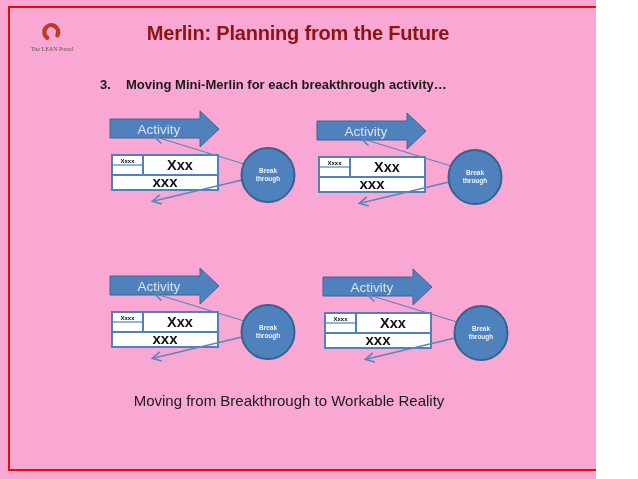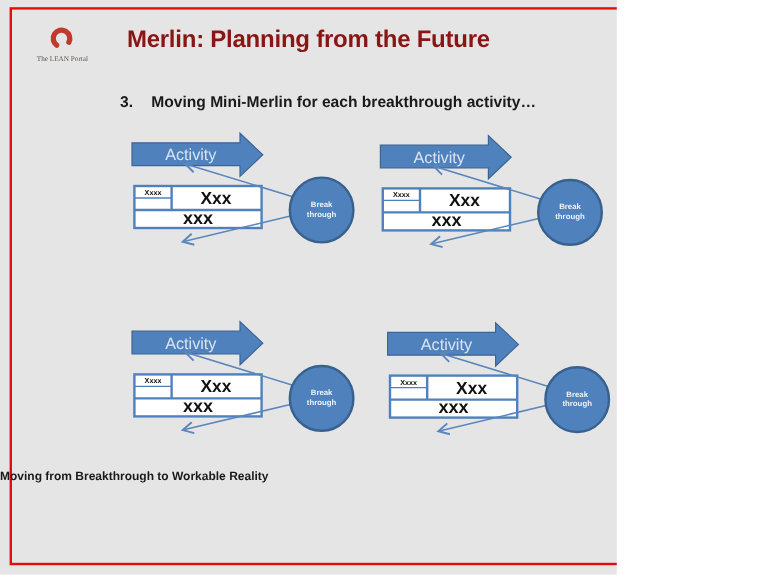--- a/index.html
+++ b/index.html
@@ -1,36 +1,36 @@
 <!DOCTYPE html>
 <html><head>
 <meta charset="utf-8">
 <style>
   html,body{margin:0;padding:0;background:#ffffff;}
   .slide{
-    position:relative;width:514px;height:479px;background:#e5e5e5;overflow:hidden;
+    position:relative;width:596px;height:479px;background:#f9a8d4;overflow:hidden;
     font-family:"Liberation Sans",sans-serif;
   }
   .slide-border{
     position:absolute;left:8px;top:6px;width:622px;height:465px;
     border:2px solid #e60c0c;box-sizing:border-box;pointer-events:none;
   }
   .logo{position:absolute;left:24px;top:20px;}
   .title{
     position:absolute;left:0;right:0;top:22px;text-align:center;
     font-size:20px;font-weight:700;color:#8b1414;letter-spacing:-0.2px;
   }
   .heading{
     position:absolute;left:100px;top:77px;display:flex;
     font-size:13px;font-weight:700;color:#1a1a1a;
   }
   .heading .num{width:26px;}
   .caption{
-    position:absolute;left:0;right:18px;top:392px;
-    font-size:10px;font-weight:700;color:#1a1a1a;
+    position:absolute;left:0;right:18px;top:392px;text-align:center;
+    font-size:15px;font-weight:400;color:#1a1a1a;
   }
   .diagram{position:absolute;left:0;top:0;}
 
   
   .blk{fill:#4f81bd;stroke:#3c6595;stroke-width:1;}
   .box{fill:#ffffff;stroke:#4f81bd;stroke-width:2;}
   .bline{stroke:#4f81bd;stroke-width:2;}
   .bline-thin{stroke:#4f81bd;stroke-width:1.2;}
   .conn{stroke:#5a86bd;stroke-width:1.3;fill:none;}
   .circ{fill:#4f81bd;stroke:#38618f;stroke-width:2;}

